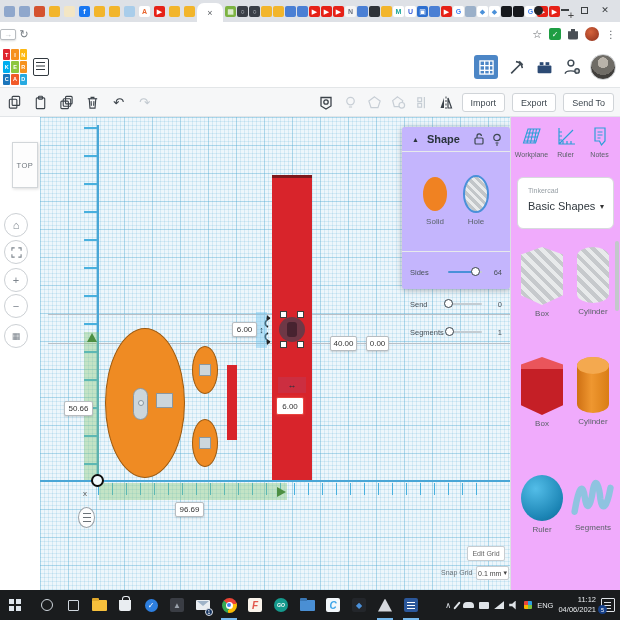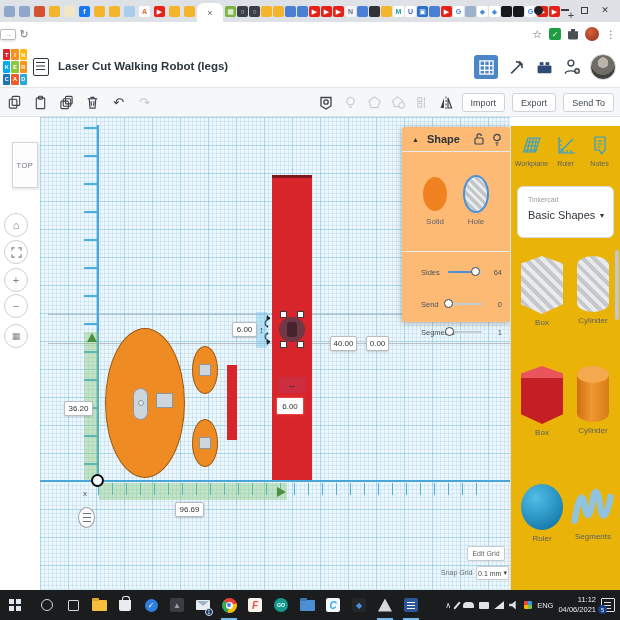--- a/index.html
+++ b/index.html
@@ -93,38 +93,38 @@
 
   #origin{position:absolute;left:51px;top:357px;width:13px;height:13px;border:2.5px solid #0d0d0d;border-radius:50%;background:#f2f9fc;}
   #axis-x-label{position:absolute;left:43px;top:372px;font-size:8px;color:#555;}
   #ruler-menu{position:absolute;left:38px;top:390px;width:17px;height:21px;background:#fdfdfd;border:1px solid #9aa1a7;border-radius:50%;}
   #ruler-menu::before{content:"";position:absolute;left:3.5px;top:5px;width:8px;height:1.3px;background:#6a7177;box-shadow:0 4px 0 #6a7177,0 8px 0 #6a7177;}
   #edit-grid{position:absolute;left:427px;top:429px;width:38px;height:15px;background:#fff;border:1px solid #c8ccd0;border-radius:2px;font-size:7px;color:#666;display:flex;align-items:center;justify-content:center;}
   #snap-label{position:absolute;left:401px;top:452px;font-size:7px;color:#667077;}
   #snap-dd{position:absolute;left:436px;top:449px;width:33px;height:14px;background:#fff;border:1px solid #c8ccd0;border-radius:2px;font-size:7px;color:#444;display:flex;align-items:center;justify-content:center;gap:2px;}
 
   
-  #shape-panel{position:absolute;left:402px;top:127px;width:108px;height:195px;background:#fdba74;border-radius:3px;box-shadow:0 1px 6px rgba(0,0,0,.3);}
+  #shape-panel{position:absolute;left:402px;top:127px;width:108px;height:162px;background:#c4b5fd;border-radius:3px;box-shadow:0 1px 6px rgba(0,0,0,.3);}
   #sp-head{position:absolute;left:0;top:0;width:108px;height:25px;border-bottom:1px solid #e7eaec;display:flex;align-items:center;}
   #sp-collapse{font-size:7px;color:#2a343c;margin-left:10px;}
   #sp-title{font-size:11px;font-weight:bold;color:#2a343c;margin-left:8px;flex:1;}
   #sp-lock,#sp-bulb{margin-right:8px;display:flex;}
   #swatch-solid{position:absolute;left:21px;top:50px;width:24px;height:34px;background:#f08222;border-radius:50%;}
   #swatch-hole{position:absolute;left:61px;top:48px;width:26px;height:38px;border-radius:50%;border:2px solid #4a90d9;background:repeating-linear-gradient(45deg,#c2c6c9 0 3px,#e9ebec 3px 6px);}
   .sw-label{position:absolute;width:40px;text-align:center;font-size:8px;color:#5a636b;top:90px;}
   #sp-div{position:absolute;left:0;top:124px;width:108px;border-top:1px solid #e7eaec;}
   .sl-row{position:absolute;left:0;width:108px;height:20px;}
-  .sl-label{position:absolute;left:19px;top:6px;font-size:7.5px;color:#49525a;}
+  .sl-label{position:absolute;left:8px;top:6px;font-size:7.5px;color:#49525a;}
   .sl-track{position:absolute;left:46px;top:9px;width:34px;height:2px;background:#c4ccd2;border-radius:1px;}
   .sl-fill{position:absolute;left:0;top:0;height:2px;background:#4a90d9;border-radius:1px;}
   .sl-knob{position:absolute;top:-4px;width:9px;height:9px;background:#fff;border:1.5px solid #39424a;border-radius:50%;}
   .sl-val{position:absolute;right:8px;top:6px;font-size:7.5px;color:#49525a;}
 
   
-  #sidebar{position:absolute;left:510px;top:126px;width:110px;height:473px;background:#eab308;border-left:1px solid #dcdfe2;}
+  #sidebar{position:absolute;left:510px;top:117px;width:110px;height:473px;background:#f0abfc;border-left:1px solid #dcdfe2;}
   .tool{position:absolute;top:8px;width:33px;height:42px;display:flex;flex-direction:column;align-items:center;gap:2px;}
   .tool-label{font-size:7px;color:#5a6268;}
   #lib-dd{position:absolute;left:6px;top:60px;width:97px;height:52px;background:#fff;border:1px solid #d7dadd;border-radius:6px;}
   #lib-brand{position:absolute;left:10px;top:9px;font-size:7px;color:#98a0a6;}
   #lib-name{position:absolute;left:10px;top:22px;font-size:11px;color:#2f373d;}
   #lib-arrow{position:absolute;right:9px;top:24px;font-size:8px;color:#333;}
   .g-item{position:absolute;width:46px;display:flex;flex-direction:column;align-items:center;}
   .g-item:nth-child(1){left:8px;top:130px;}
   .g-item:nth-child(2){left:59px;top:130px;}
   .g-item:nth-child(3){left:8px;top:240px;}
@@ -276,21 +276,20 @@
         <span style="background: rgb(246, 146, 30);">I</span>
         <span style="background: rgb(253, 185, 19);">N</span>
         <span style="background: rgb(0, 174, 239);">K</span>
         <span style="background: rgb(141, 198, 63);">E</span>
         <span style="background: rgb(246, 146, 30);">R</span>
         <span style="background: rgb(27, 117, 187);">C</span>
         <span style="background: rgb(241, 90, 41);">A</span>
         <span style="background: rgb(39, 170, 225);">D</span>
       </div>
     <div id="doc-props"></div>
-    <div id="design-title">Laser Cut Walking Robot (legs)</div>
     <div id="hdr-right">
       <div id="grid-btn">
         <svg width="15" height="15" viewBox="0 0 16 16">
             <g stroke="#fff" stroke-width="1.4" fill="none">
               <rect x="1" y="1" width="14" height="14"></rect>
               <line x1="6" y1="1" x2="6" y2="15"></line>
               <line x1="11" y1="1" x2="11" y2="15"></line>
               <line x1="1" y1="6" x2="15" y2="6"></line>
               <line x1="1" y1="11" x2="15" y2="11"></line>
             </g>
@@ -479,21 +478,21 @@
             <path d="M8 1l3.2 3L7 5.5" fill="#222" stroke="none"></path>
             <path d="M8 31l3.2-3L7 26.5" fill="#222" stroke="none"></path>
           </g>
         </svg>
     </div>
 
     <div id="vstrip">↕</div>
     <div class="dim" style="left:192px;top:205px;width:25px;height:15px">6.00</div>
     <div class="dim" style="left:290px;top:219px;width:27px;height:15px">40.00</div>
     <div class="dim" style="left:326px;top:219px;width:23px;height:15px">0.00</div>
-    <div class="dim" style="left:24px;top:284px;width:29px;height:15px">36.20</div>
+    <div class="dim" style="left:24px;top:284px;width:29px;height:15px">50.66</div>
     <div class="dim" style="left:135px;top:385px;width:29px;height:15px">96.69</div>
     <div id="wband">↔</div>
     <div class="dim" id="dim-active" style="left:236px;top:280px;width:28px;height:18px">6.00</div>
 
     <div id="origin"></div>
     <div id="axis-x-label">x</div>
     <div id="ruler-menu"></div>
 
     <div id="edit-grid">Edit Grid</div>
     <div id="snap-label">Snap Grid</div>

